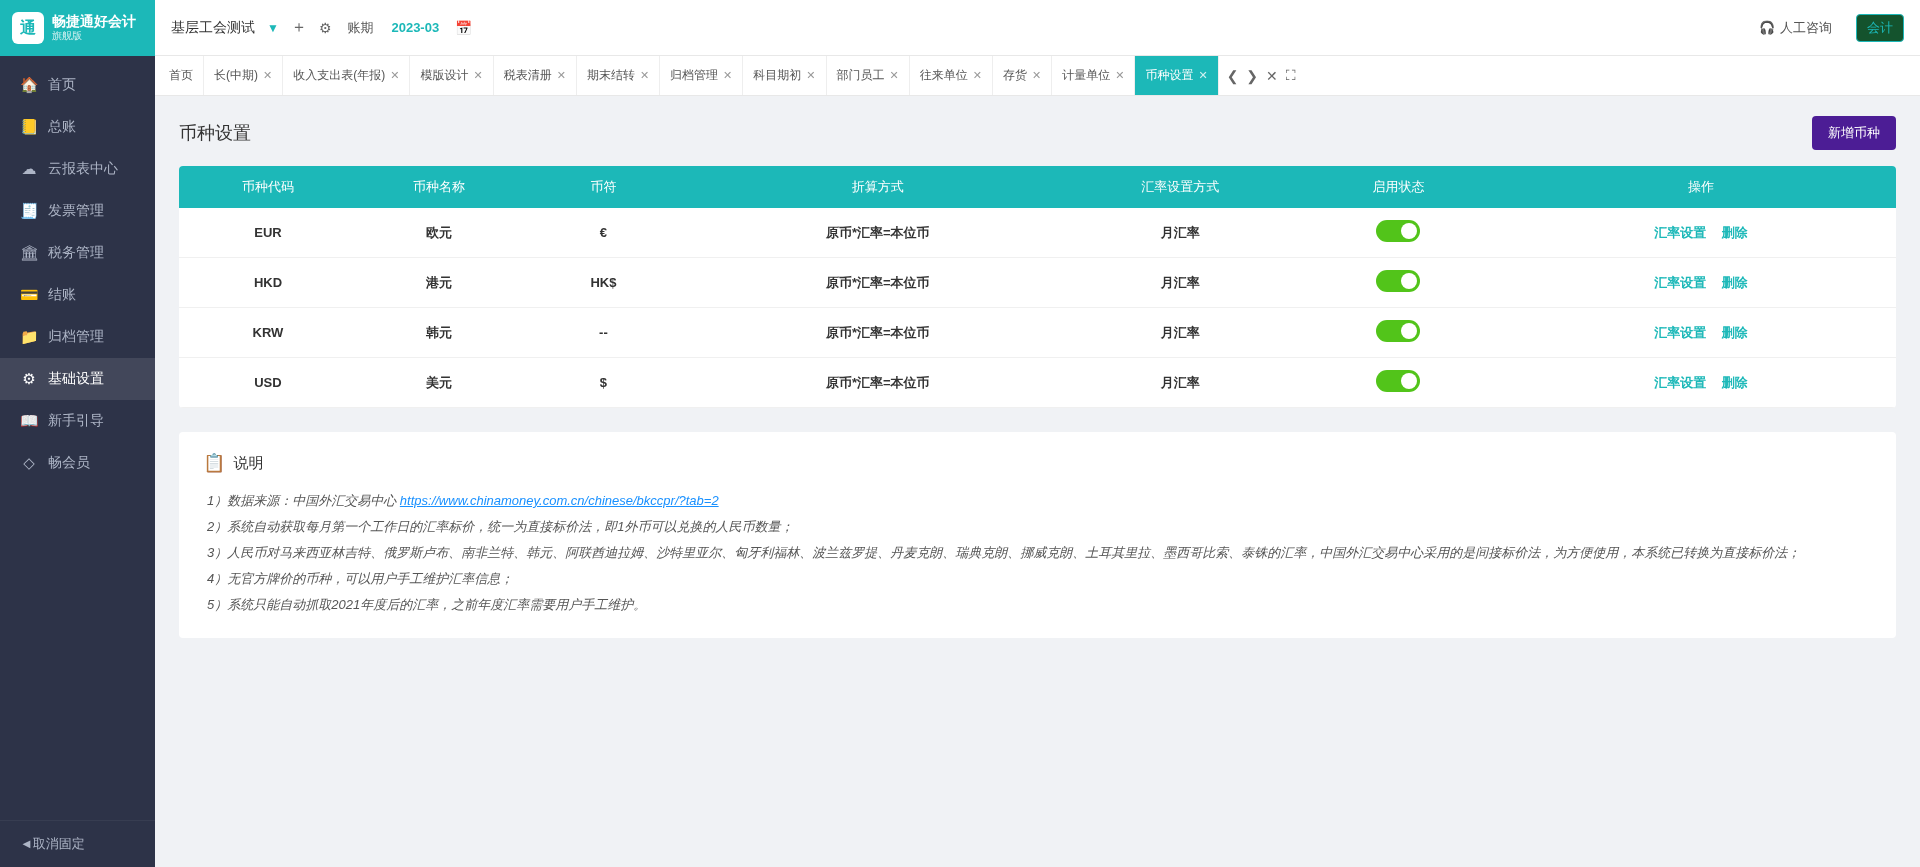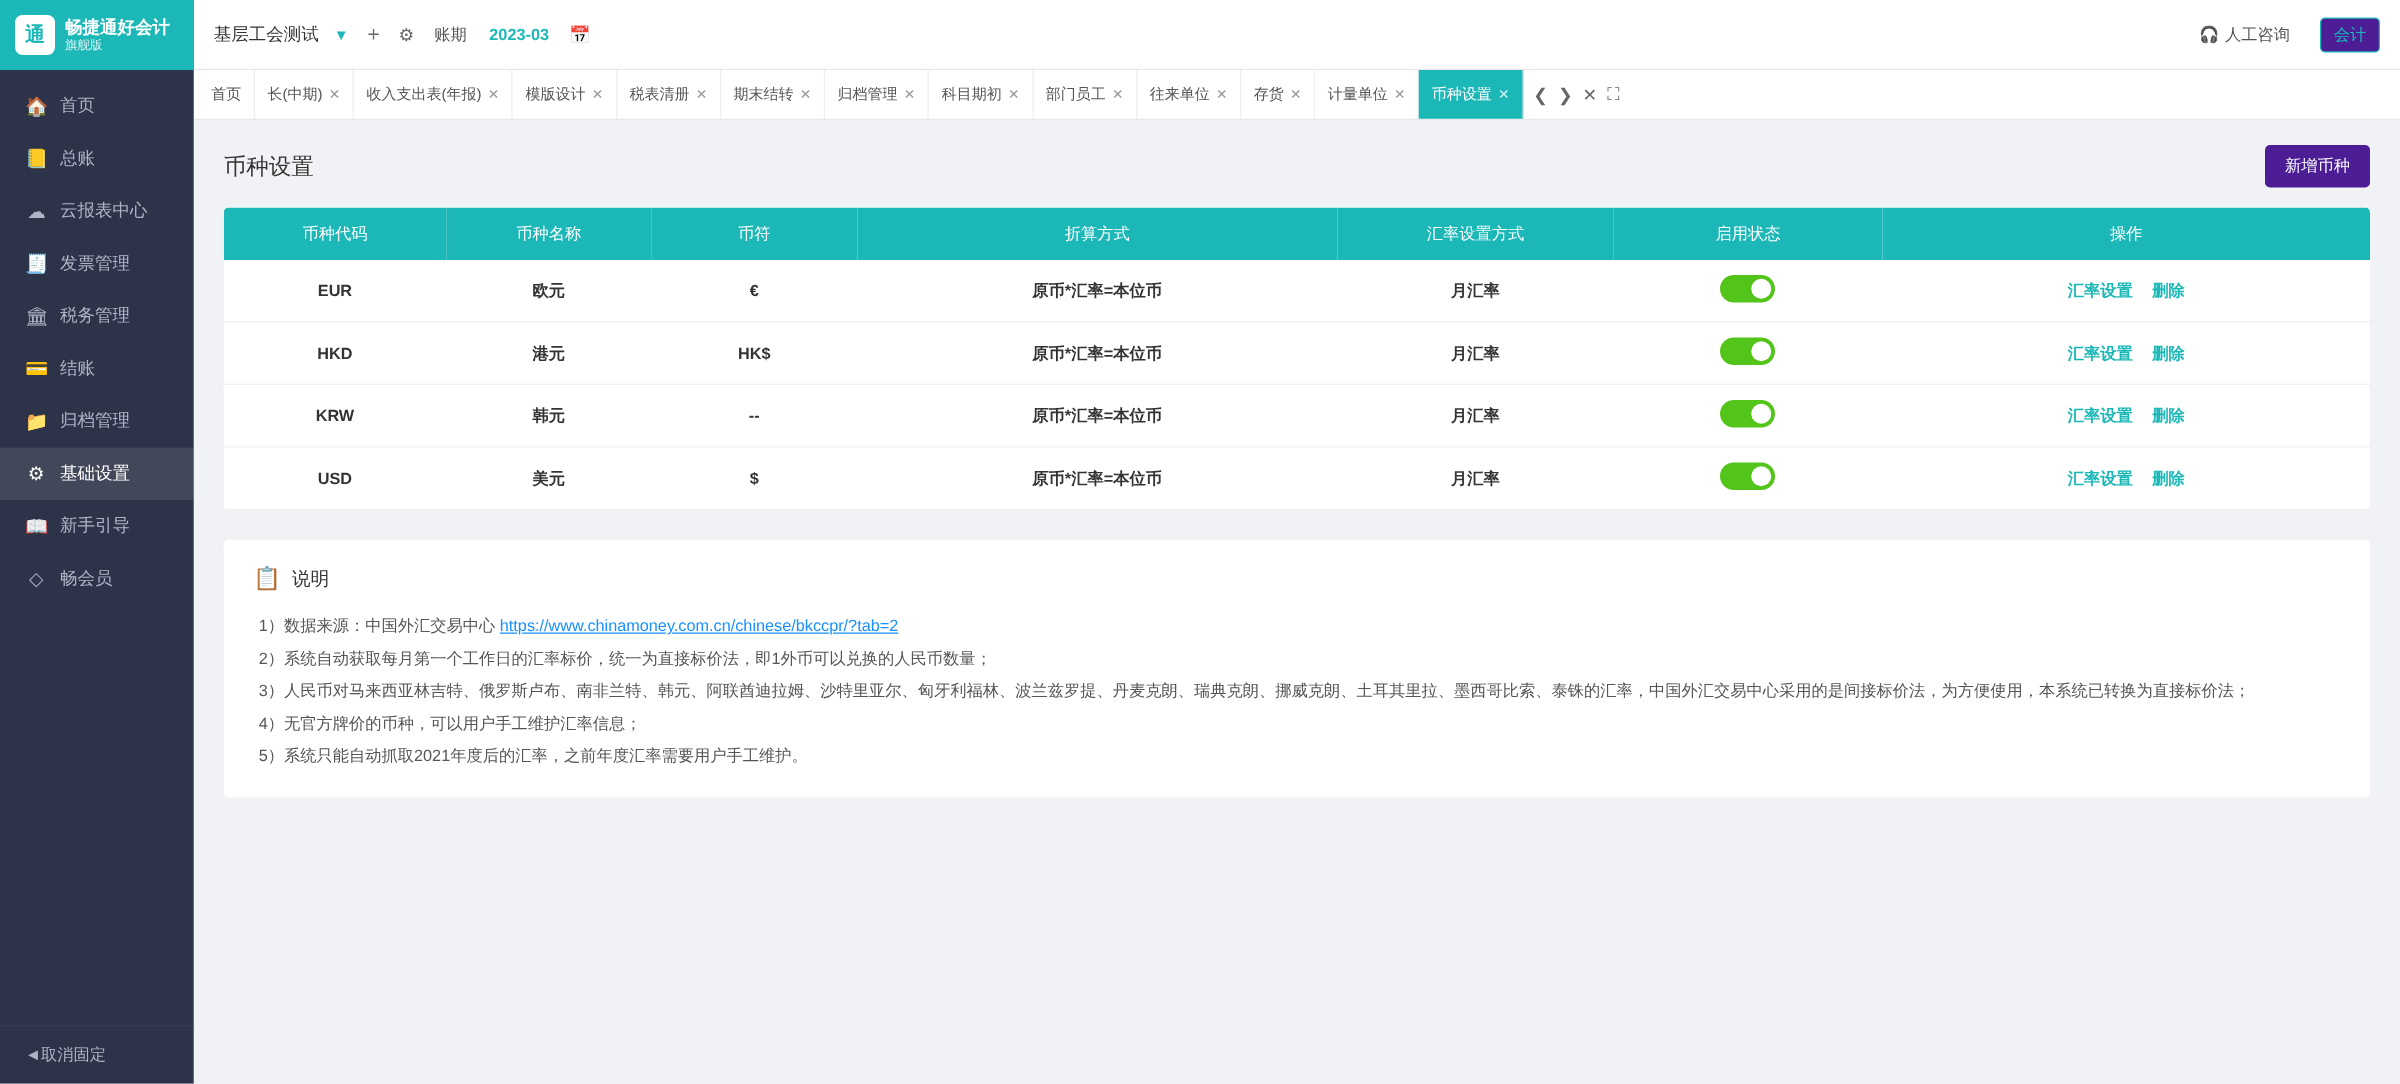--- a/index.html
+++ b/index.html
@@ -65,21 +65,21 @@
     .topbar-add { color: #666; font-size: 16px; cursor: pointer; }
     .topbar-gear { color: #666; font-size: 14px; cursor: pointer; }
     .topbar-period { font-size: 13px; color: #555; margin-left: 4px; }
     .topbar-period-val { color: #1cb8b8; font-weight: bold; }
     .topbar-cal { color: #1cb8b8; font-size: 14px; cursor: pointer; }
     .topbar-spacer { flex: 1; }
     .topbar-help { color: #555; font-size: 13px; cursor: pointer; display: flex; align-items: center; gap: 4px; }
     .topbar-user-btn {
       border: 1.5px solid #1cb8b8;
       color: #1cb8b8;
-      background: #4c1d95;
+      background: #14532d;
       border-radius: 4px;
       padding: 4px 10px;
       font-size: 13px;
       cursor: pointer;
       font-weight: 500;
     }
 
     
     .tabs-bar {
       background: white;
@@ -156,21 +156,21 @@
     .action-link { color: #1cb8b8; cursor: pointer; font-size: 13px; margin: 0 6px; }
 
     
     .notes-section { margin-top: 24px; background: white; border-radius: 4px; padding: 20px 24px; }
     .notes-title {
       display: flex; align-items: center; gap: 8px;
       font-size: 15px; font-weight: 500; color: #333; margin-bottom: 14px;
     }
     .notes-icon { color: #1cb8b8; font-size: 18px; }
     .notes-list { list-style: none; }
-    .notes-list li { font-size: 13px; color: #555; line-height: 2; padding-left: 4px; }
+    .notes-list li { font-size: 13px; color: #555; line-height: 2; padding-left: 4px; font-style: italic; }
     .notes-link { color: #1890ff; text-decoration: underline; cursor: pointer; }
   </style>
 </head>
 <body>
 
 <div class="sidebar">
   <div class="sidebar-logo">
     <div class="sidebar-logo-icon">通</div>
     <div>
       <div class="sidebar-logo-text">畅捷通好会计</div>

